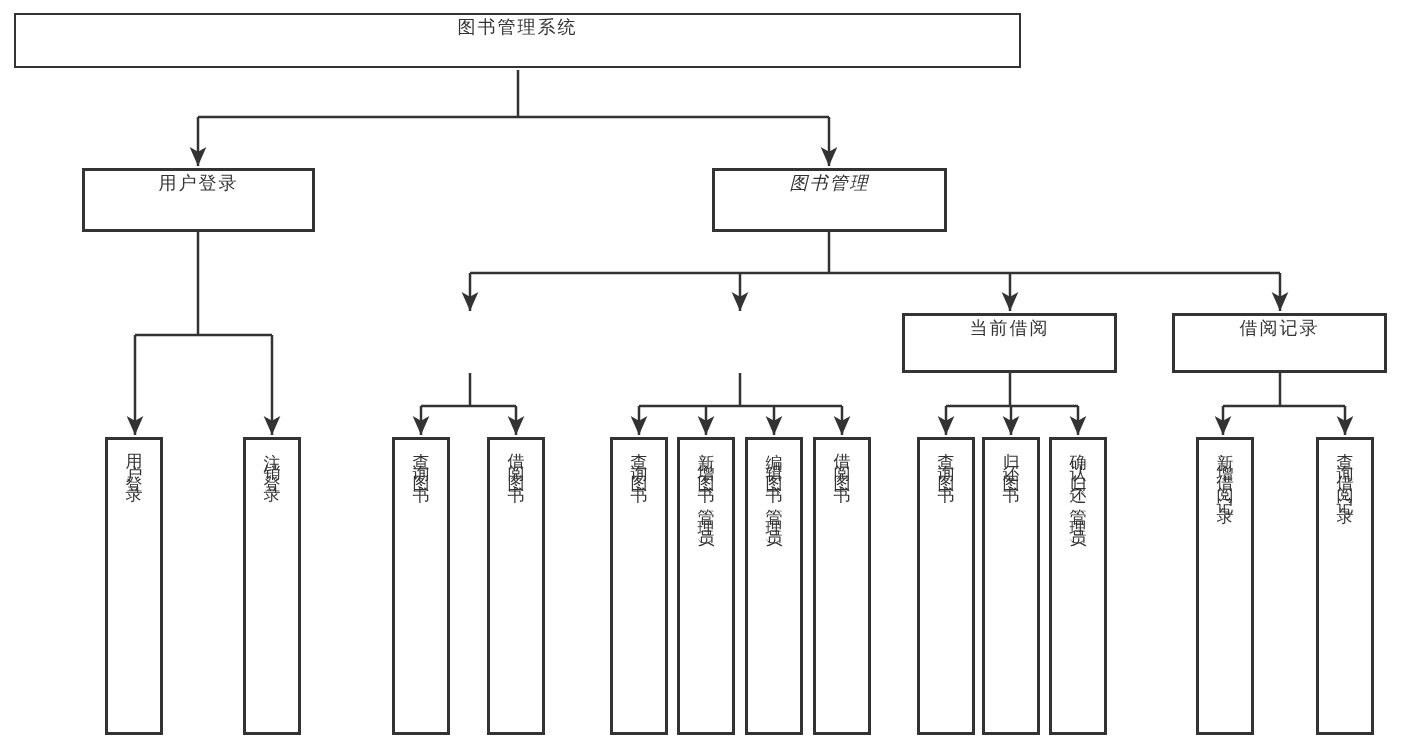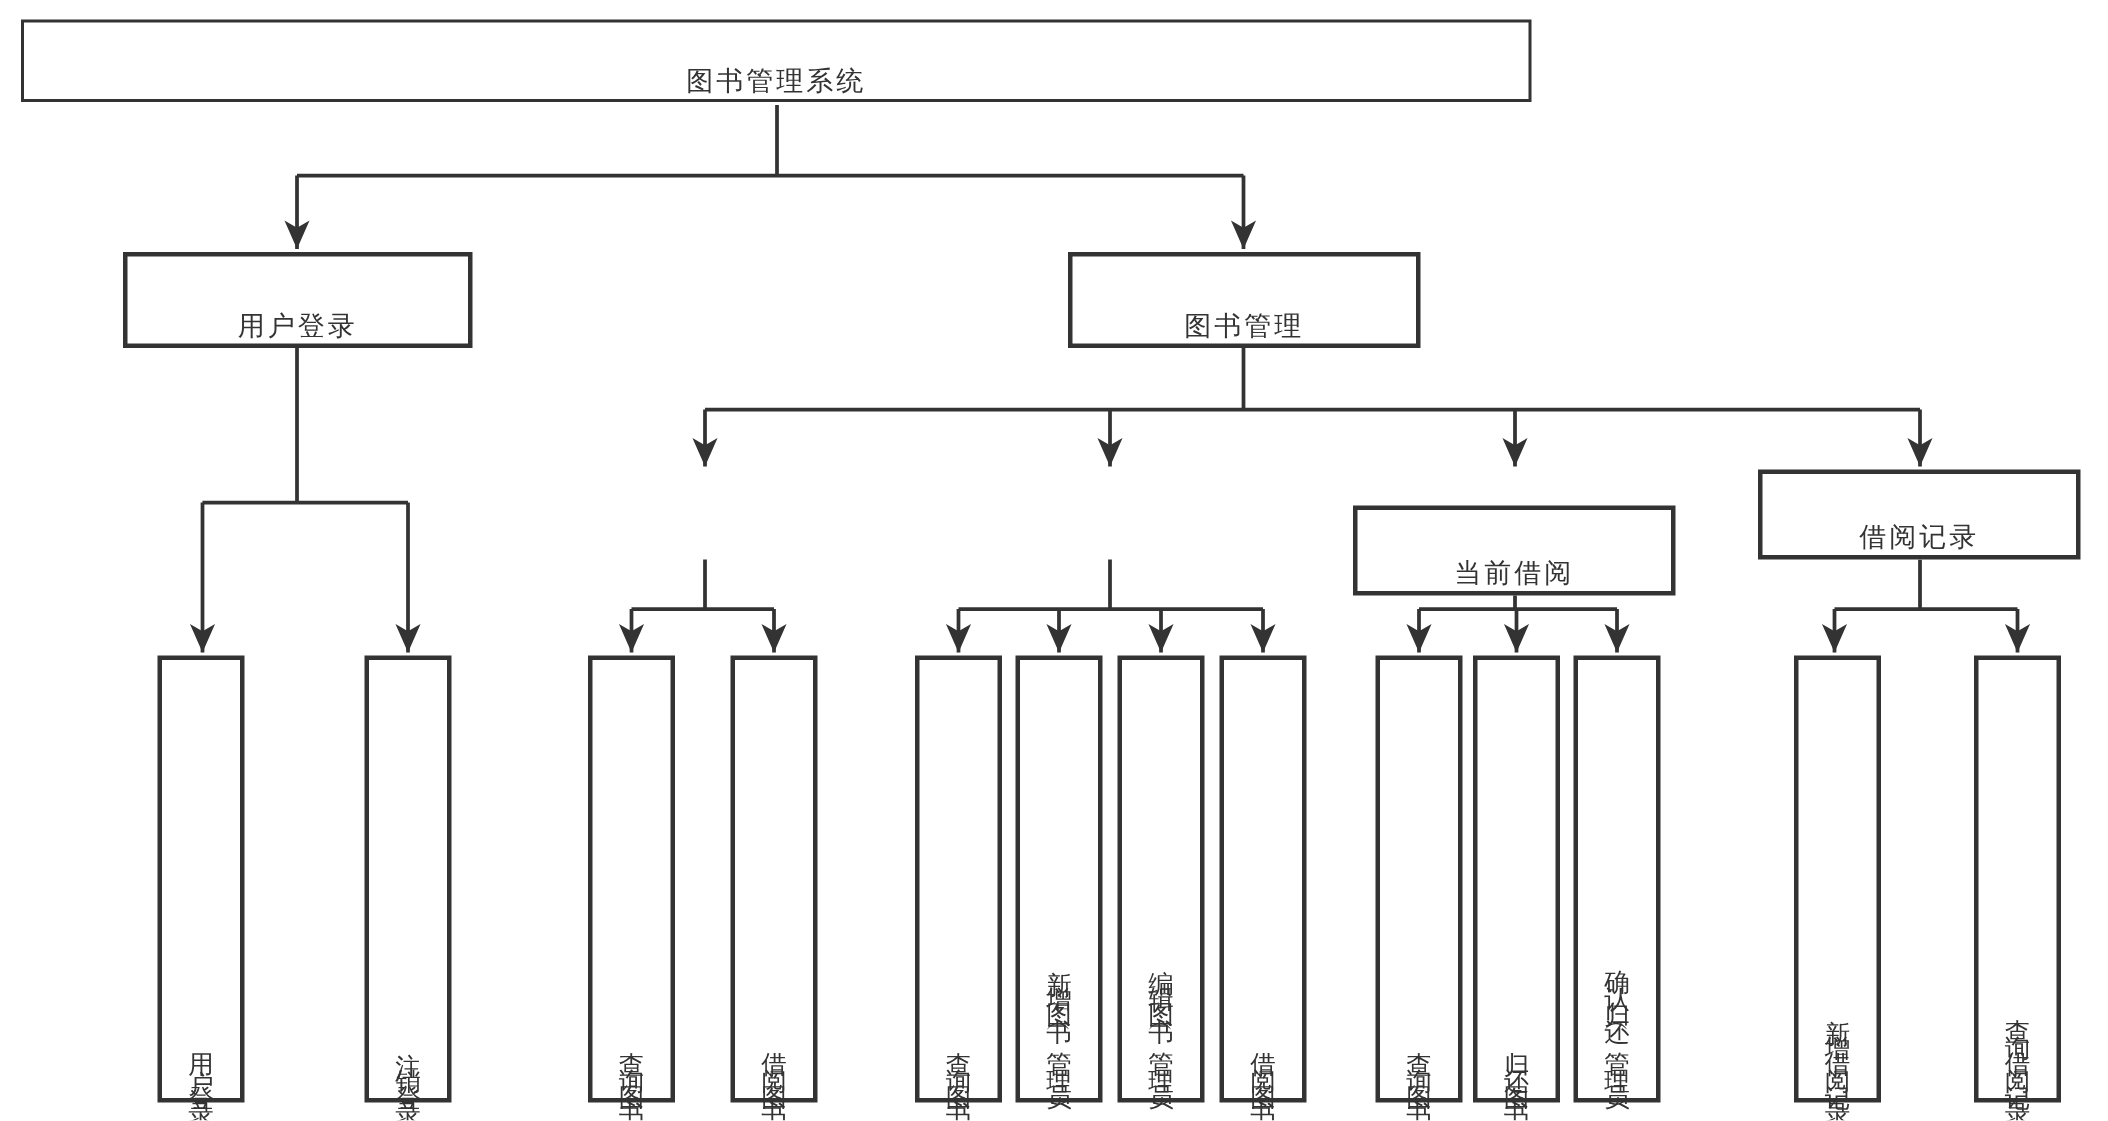--- a/index.html
+++ b/index.html
@@ -23,21 +23,21 @@
   .connectors {
     position: absolute;
     left: 0; top: 0;
     width: 1405px; height: 747px;
   }
   .node {
     position: absolute;
     border: 3px solid var(--line);
     background: var(--bg);
     display: flex;
-    align-items: flex-end;
+    align-items: flex-start;
     justify-content: center;
     color: var(--text);
   }
   .node.root { border-width: 2px; }
   .hlabel {
     font-size: 18px;
     letter-spacing: 2px;
     color: var(--text);
     white-space: nowrap;
   }
@@ -115,25 +115,25 @@
     </g>
   </svg>
 
   <div class="node root" style="left:14px; top:13px; width:1007px; height:55px;">
     <span class="hlabel">图书管理系统</span>
   </div>
 
   <div class="node" style="left:82px; top:168px; width:233px; height:64px;">
     <span class="hlabel">用户登录</span>
   </div>
-  <div class="node" style="left:712px; top:168px; width:235px; height:64px;">
+  <div class="node" style="left:712px; top:168px; width:235px; height:64px;font-style:italic;">
     <span class="hlabel">图书管理</span>
   </div>
 
-  <div class="node" style="left:902px; top:313px; width:215px; height:60px;margin-top:24px;">
+  <div class="node" style="left:902px; top:313px; width:215px; height:60px;">
     <span class="hlabel">当前借阅</span>
   </div>
   <div class="node" style="left:1172px; top:313px; width:215px; height:60px;">
     <span class="hlabel">借阅记录</span>
   </div>
 
   <div class="node leaf" style="left:105px;">
     <span class="vtext">用户登录</span>
   </div>
   <div class="node leaf" style="left:243px;">

